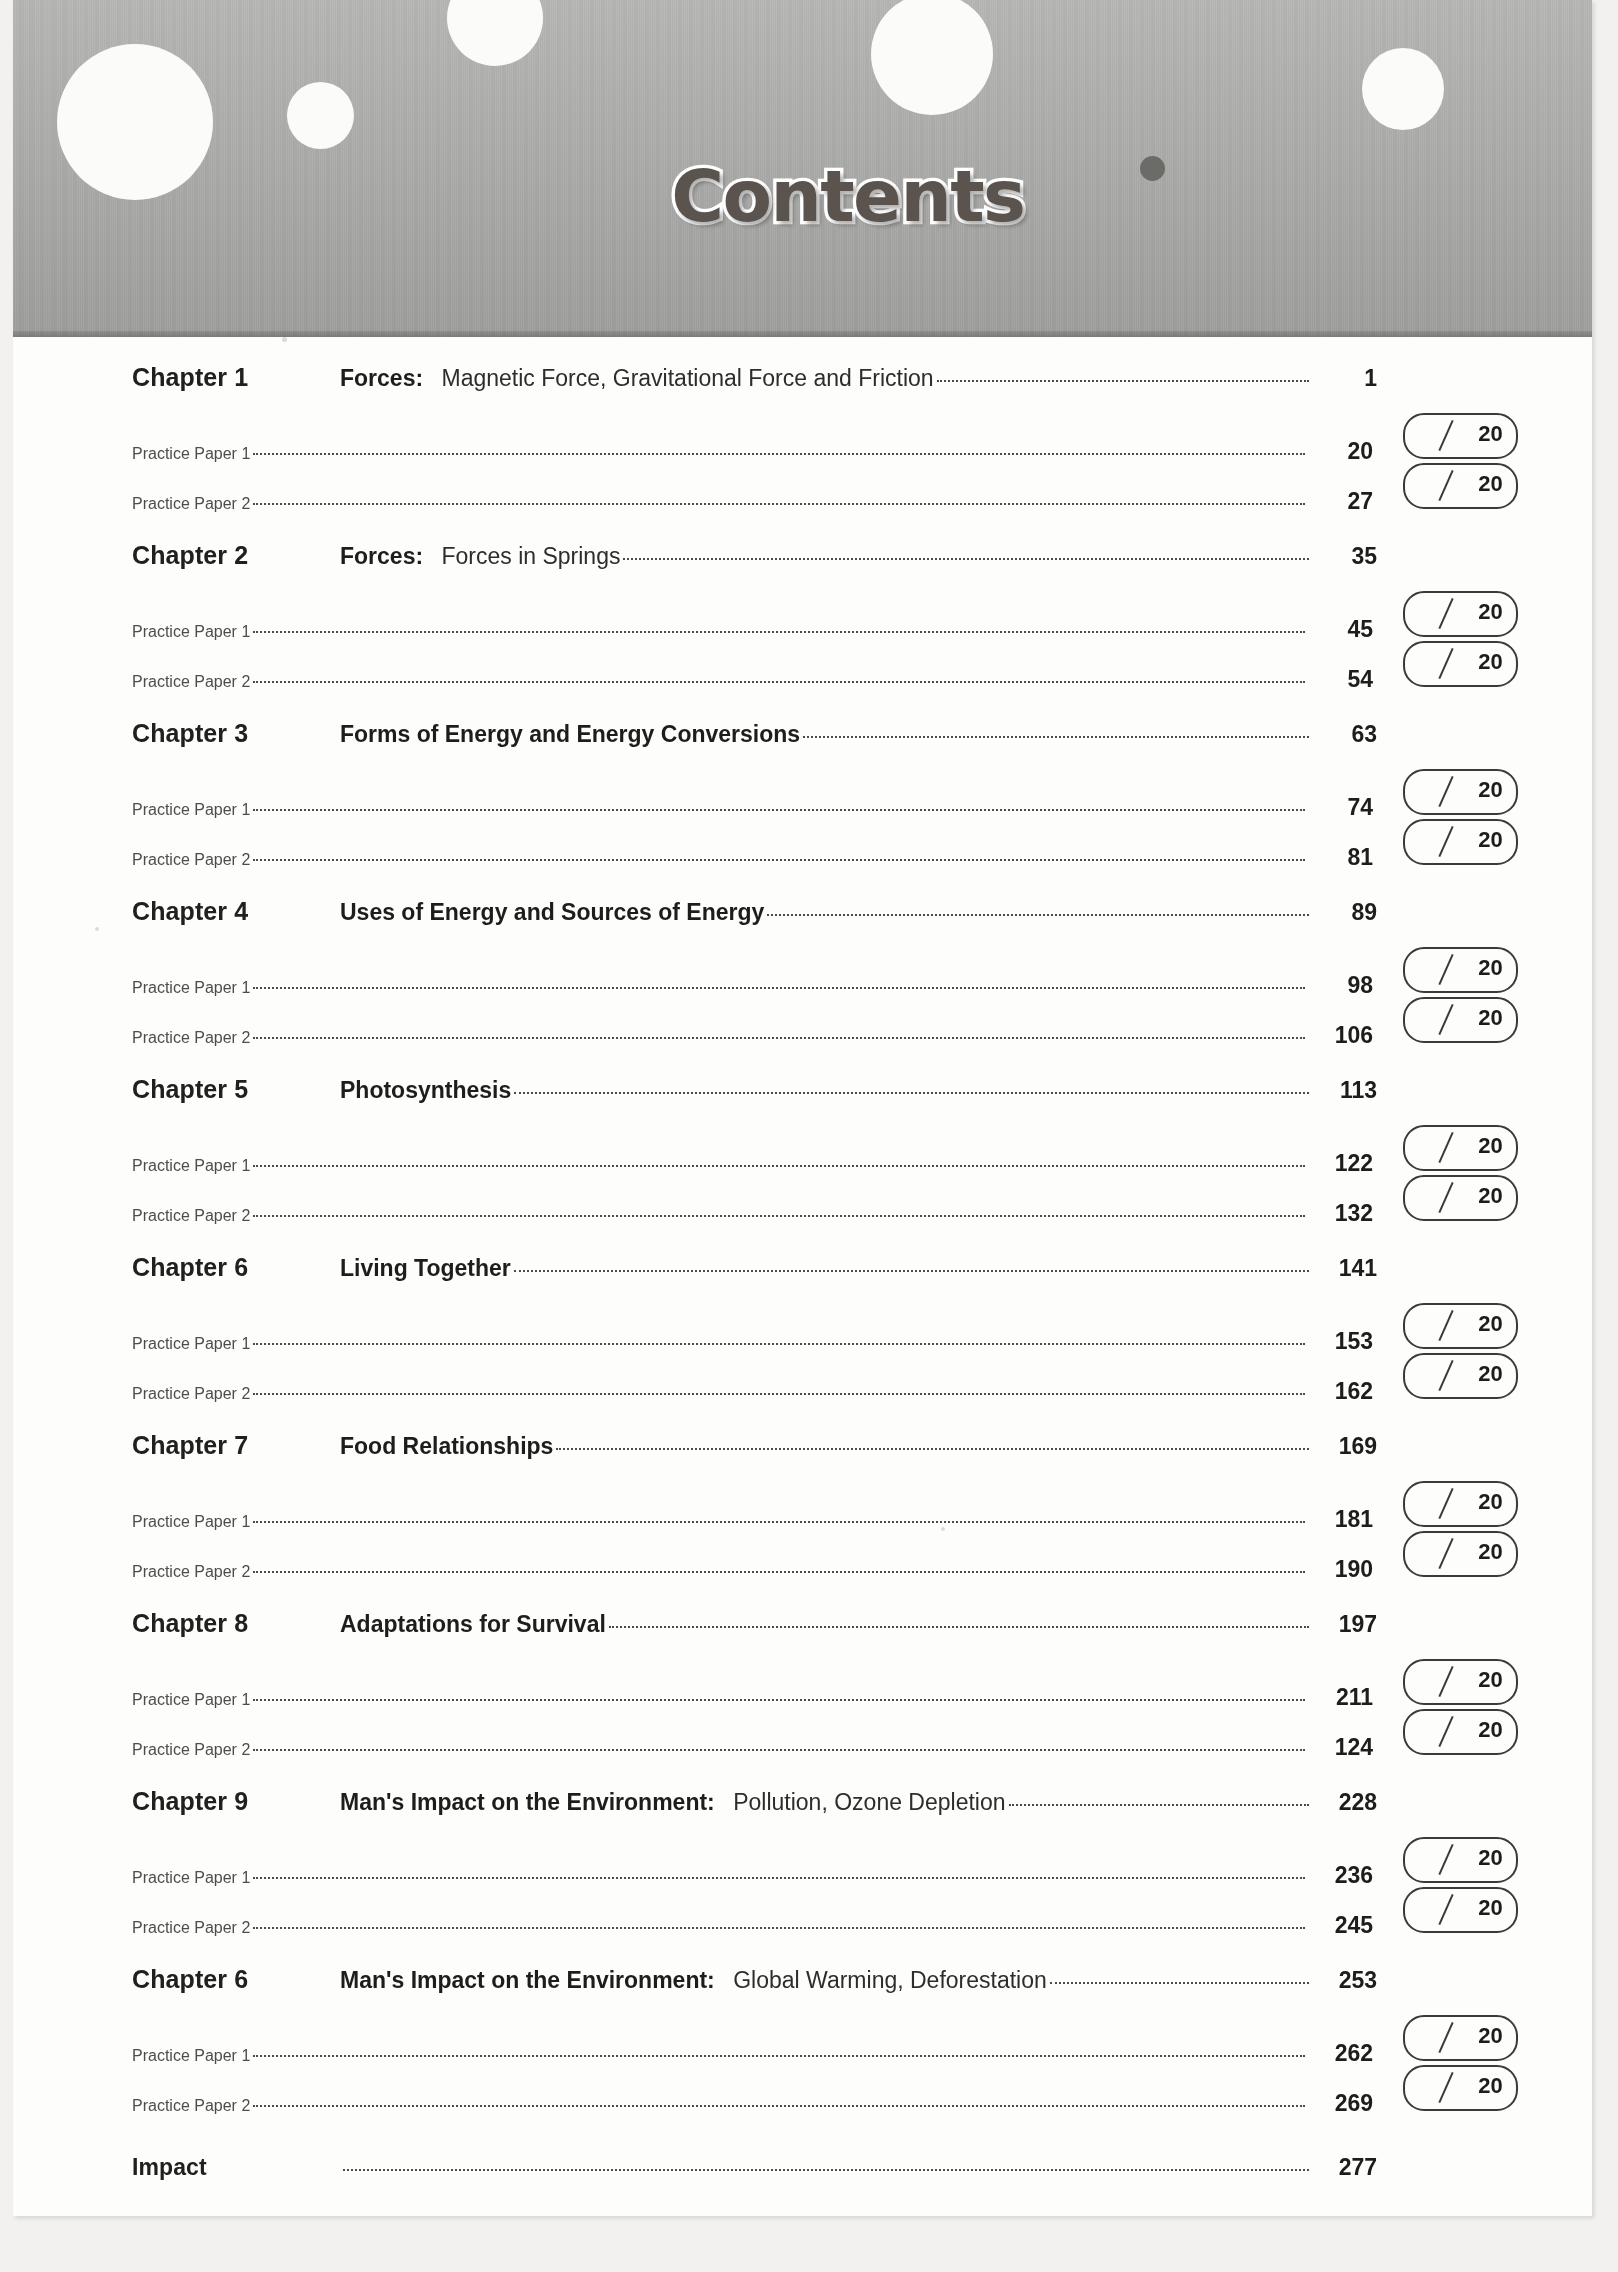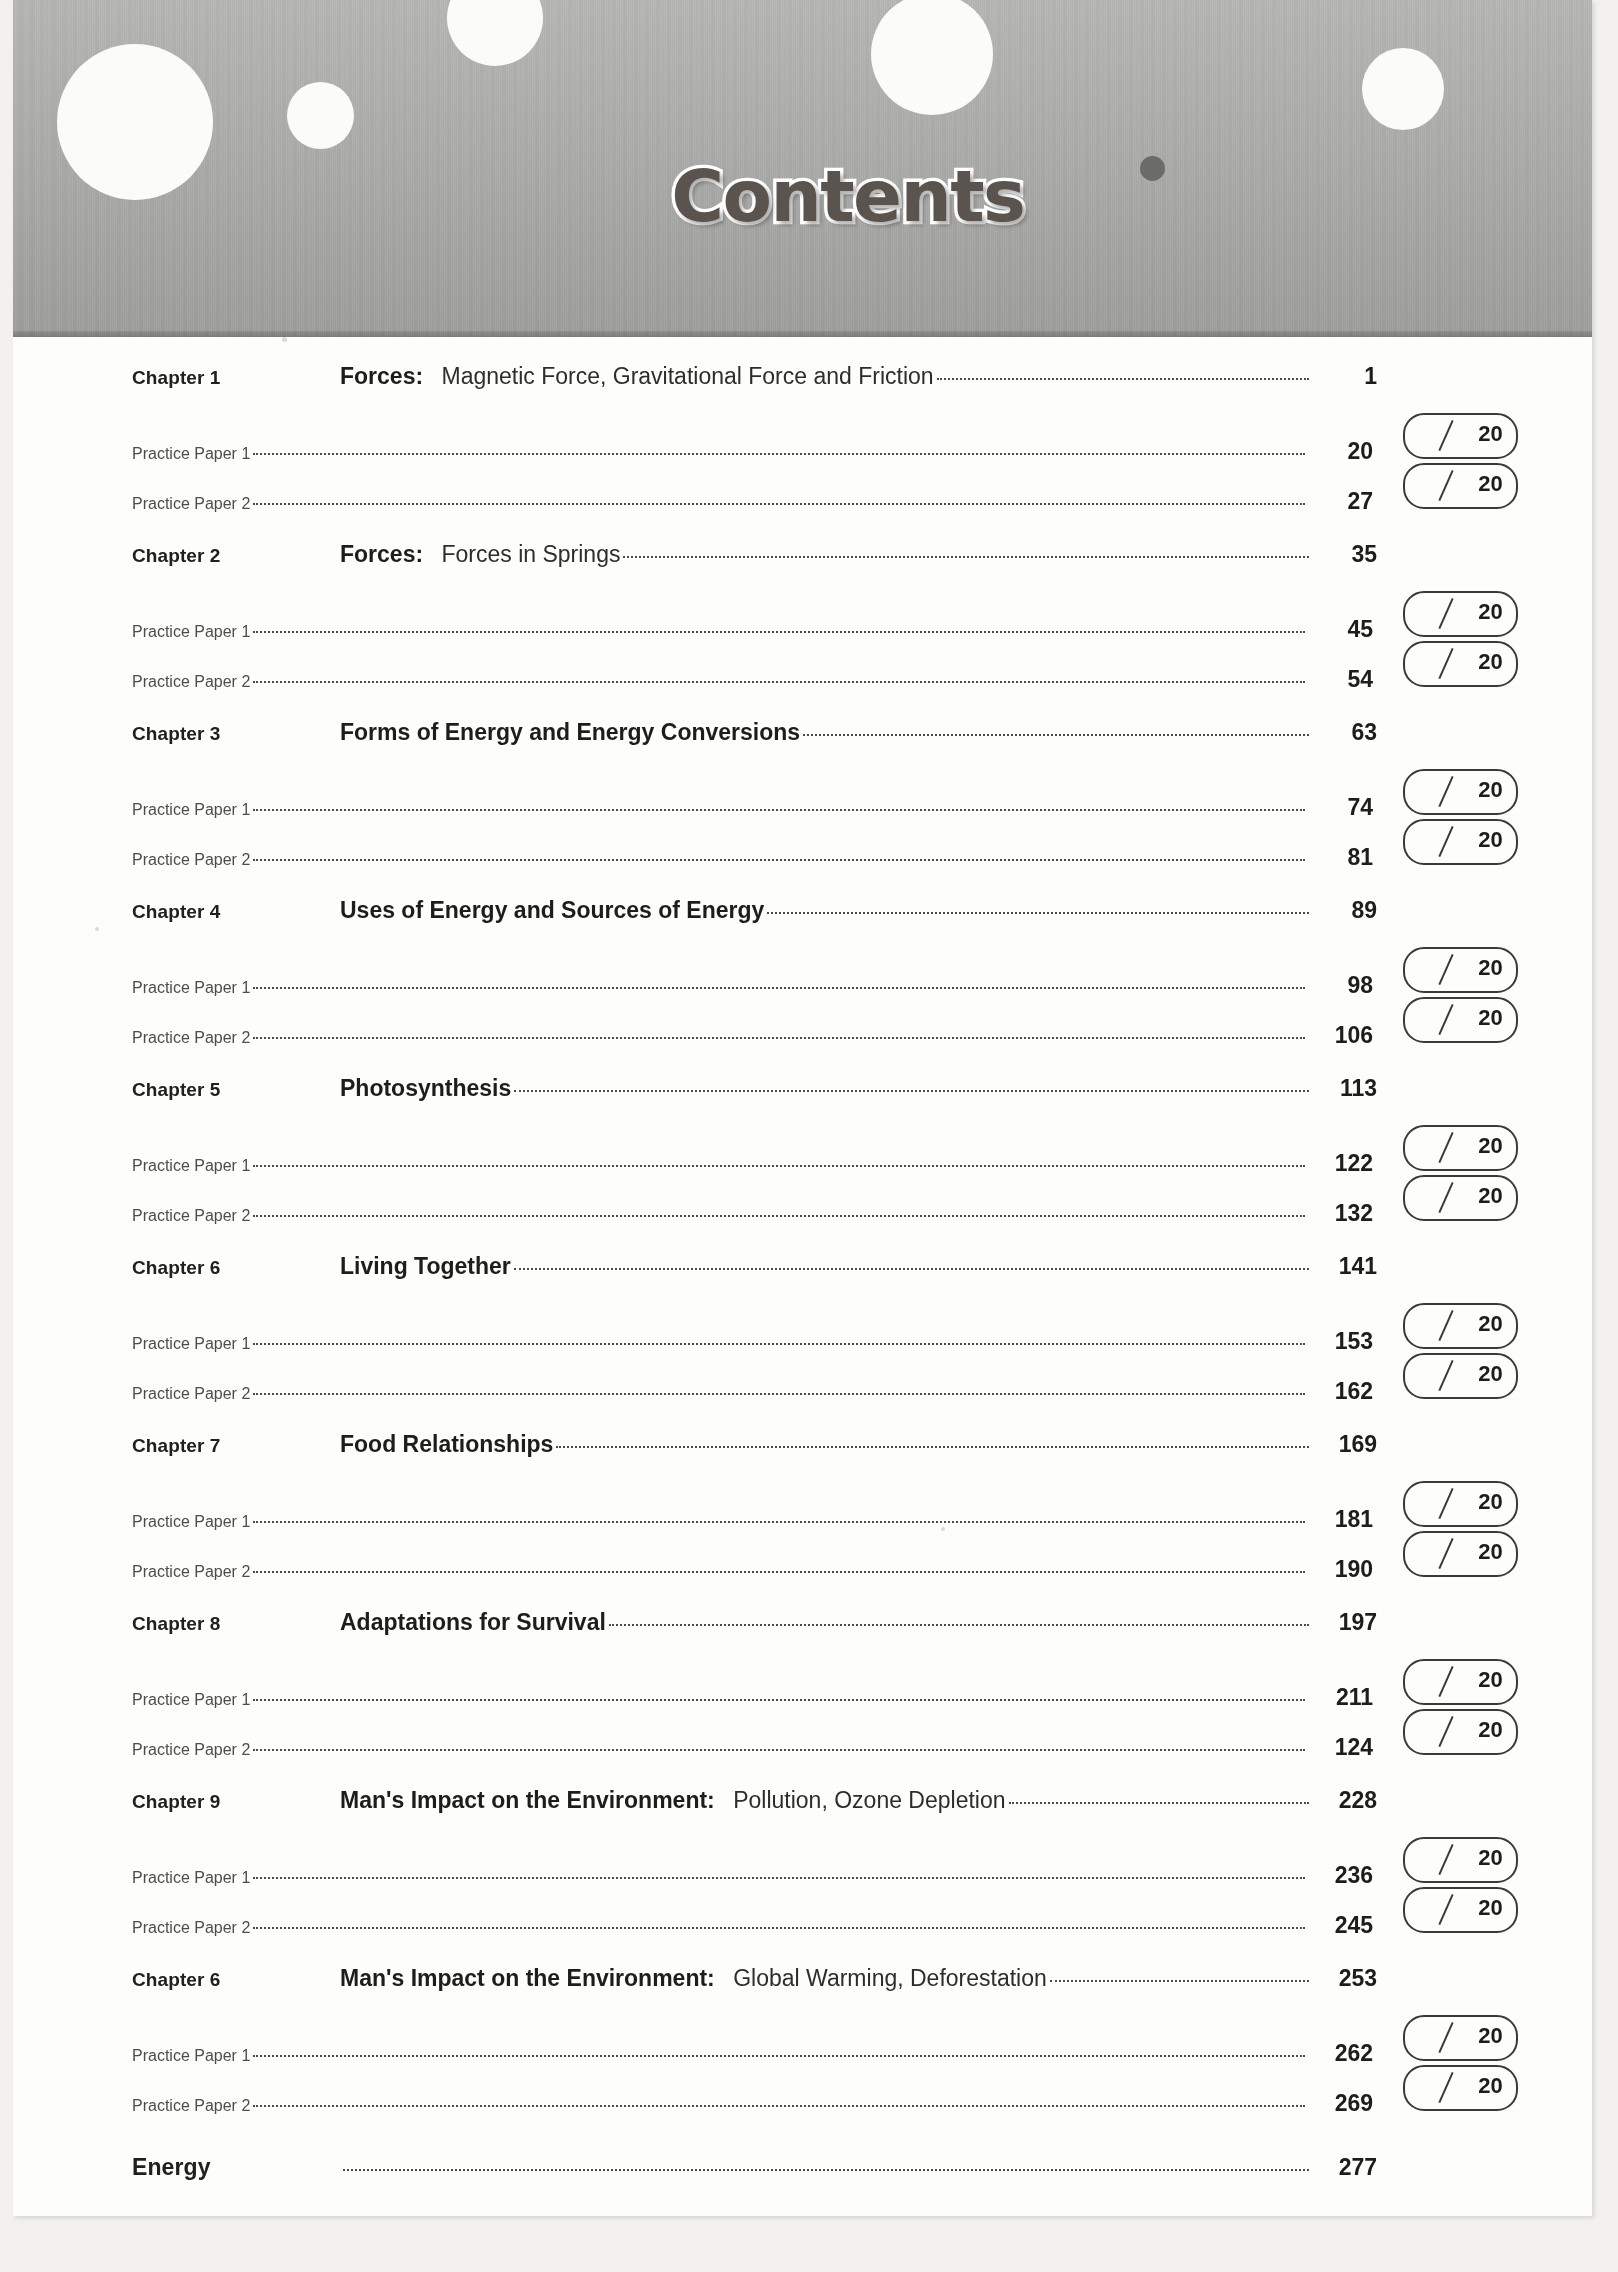--- a/index.html
+++ b/index.html
@@ -89,21 +89,21 @@
   .row {
     position: relative;
     height: 50px;
     display: flex;
     align-items: baseline;
   }
 
   .chapter-label {
     width: 208px;
     flex: 0 0 208px;
-    font-size: 19px;
+    font-size: 25px;
     font-weight: bold;
     color: #20201f;
     letter-spacing: 0.1px;
   }
 
   .entry-title {
     flex: 0 0 auto;
     font-size: 23px;
     color: #1d1d1c;
     white-space: nowrap;
@@ -460,20 +460,20 @@
           <div class="practice-label">Practice Paper 2</div>
           <div class="dots"></div>
           <div class="pageno">269</div>
           <div class="score-box">
             <div class="slash"></div>
             <div class="total">20</div>
           </div>
         </div>
       </div>
       <div class="row answers-row">
-        <div class="chapter-label">Energy</div>
+        <div class="chapter-label">Impact</div>
         <div class="dots"></div>
         <div class="pageno">277</div>
         <div class="spacer-box"></div>
       </div>
     </div>
 </div>
 
 
 </body></html>

